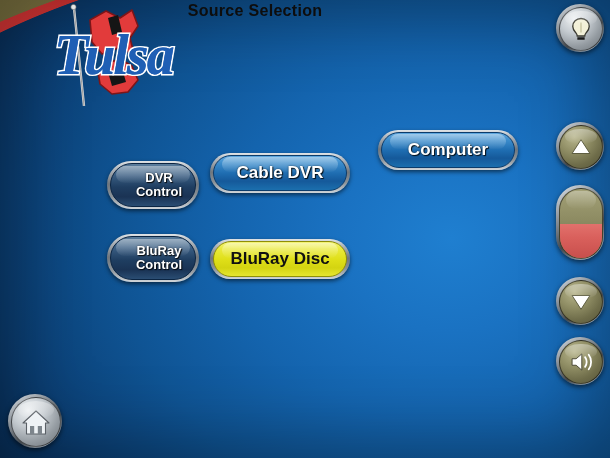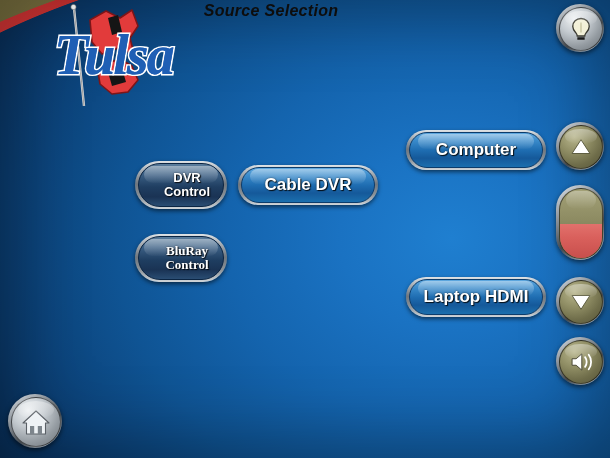--- a/index.html
+++ b/index.html
@@ -56,26 +56,25 @@
   }
   .vignette {
     position: absolute; inset: 0;
     pointer-events: none;
     box-shadow: inset 0 0 70px 18px rgba(0,0,0,0.30);
   }
 
   
   .title {
     position: absolute;
-    left: 16px; top: 2px;
+    left: 0; top: 2px;
     width: 510px;
     text-align: center;
     font-size: 16px;
     font-weight: bold;
-    font-style: italic;
     color: #0d0d0d;
     letter-spacing: 0.3px;
     z-index: 40;
   }
 
   
   .logo {
     position: absolute;
     left: 6px; top: 2px;
     width: 140px; height: 108px;
@@ -90,21 +89,20 @@
     box-sizing: border-box;
     display: flex;
     align-items: center;
     justify-content: center;
     text-align: center;
     z-index: 25;
     background: linear-gradient(180deg,#dfe3e6 0%,#aeb4ba 18%,#6f767d 48%,#8b9298 74%,#cfd4d8 100%);
     padding: 3px;
     box-shadow: 0 2px 4px rgba(0,0,0,0.55);
     cursor: pointer;
-    margin-left: 28px;
   }
   .btn .face {
     width: 100%;
     height: 100%;
     border-radius: 999px;
     display: flex;
     align-items: center;
     justify-content: center;
     position: relative;
     overflow: hidden;
@@ -249,48 +247,48 @@
 
   <div class="btn dim" style="left:107px; top:161px; width:92px; height:48px;">
     <div class="face">
       <div class="label lbl-sm">
         <span>DVR</span><br>
         <span>Control</span>
       </div>
     </div>
   </div>
 
-  <div class="btn dim" style="left:107px; top:234px; width:92px; height:48px;font-family:Liberation Serif, serif;">
+  <div class="btn dim" style="left:107px; top:234px; width:92px; height:48px;">
     <div class="face">
       <div class="label lbl-sm">
         <span>BluRay</span><br>
         <span>Control</span>
       </div>
     </div>
   </div>
 
-  <div class="btn blue" style="left:210px; top:165px; width:140px; height:40px;">
+  <div class="btn blue" style="left:210px; top:153px; width:140px; height:40px;">
     <div class="face">
       <span class="label lbl-lg">Cable DVR</span>
     </div>
   </div>
 
+  <div class="btn yellow" style="left:210px; top:239px; width:140px; height:40px;">
+    <div class="face">
+      <span class="label lbl-lg">BluRay Disc</span>
+    </div>
+  </div>
 
   <div class="btn blue" style="left:378px; top:130px; width:140px; height:40px;">
     <div class="face">
       <span class="label lbl-lg">Computer</span>
     </div>
   </div>
 
 
-  <div class="btn blue" style="left:378px; top:277px; width:140px; height:40px;">
-    <div class="face">
-      <span class="label lbl-lg">Laptop HDMI</span>
-    </div>
-  </div>
 
   <div class="round steel" style="left:556px; top:4px; width:48px; height:48px;">
     <div class="disc">
       <svg viewBox="0 0 32 32" width="28" height="28">
         <path d="M16 4 C10.5 4 6.6 8.1 6.6 13 C6.6 16.4 8.6 18.6 10.2 20.5 C11.2 21.7 11.6 22.6 11.7 24 L20.3 24 C20.4 22.6 20.8 21.7 21.8 20.5 C23.4 18.6 25.4 16.4 25.4 13 C25.4 8.1 21.5 4 16 4 Z" fill="#f2f0d8" stroke="#3a3a32" stroke-width="1.5"></path>
         <path d="M11.8 25.4 L20.2 25.4 L20.2 28.4 L11.8 28.4 Z" fill="#1a1a1a"></path>
         <path d="M16 8.5 L16 20" stroke="#b9b690" stroke-width="1.2" fill="none"></path>
       </svg>
     </div>
   </div>

